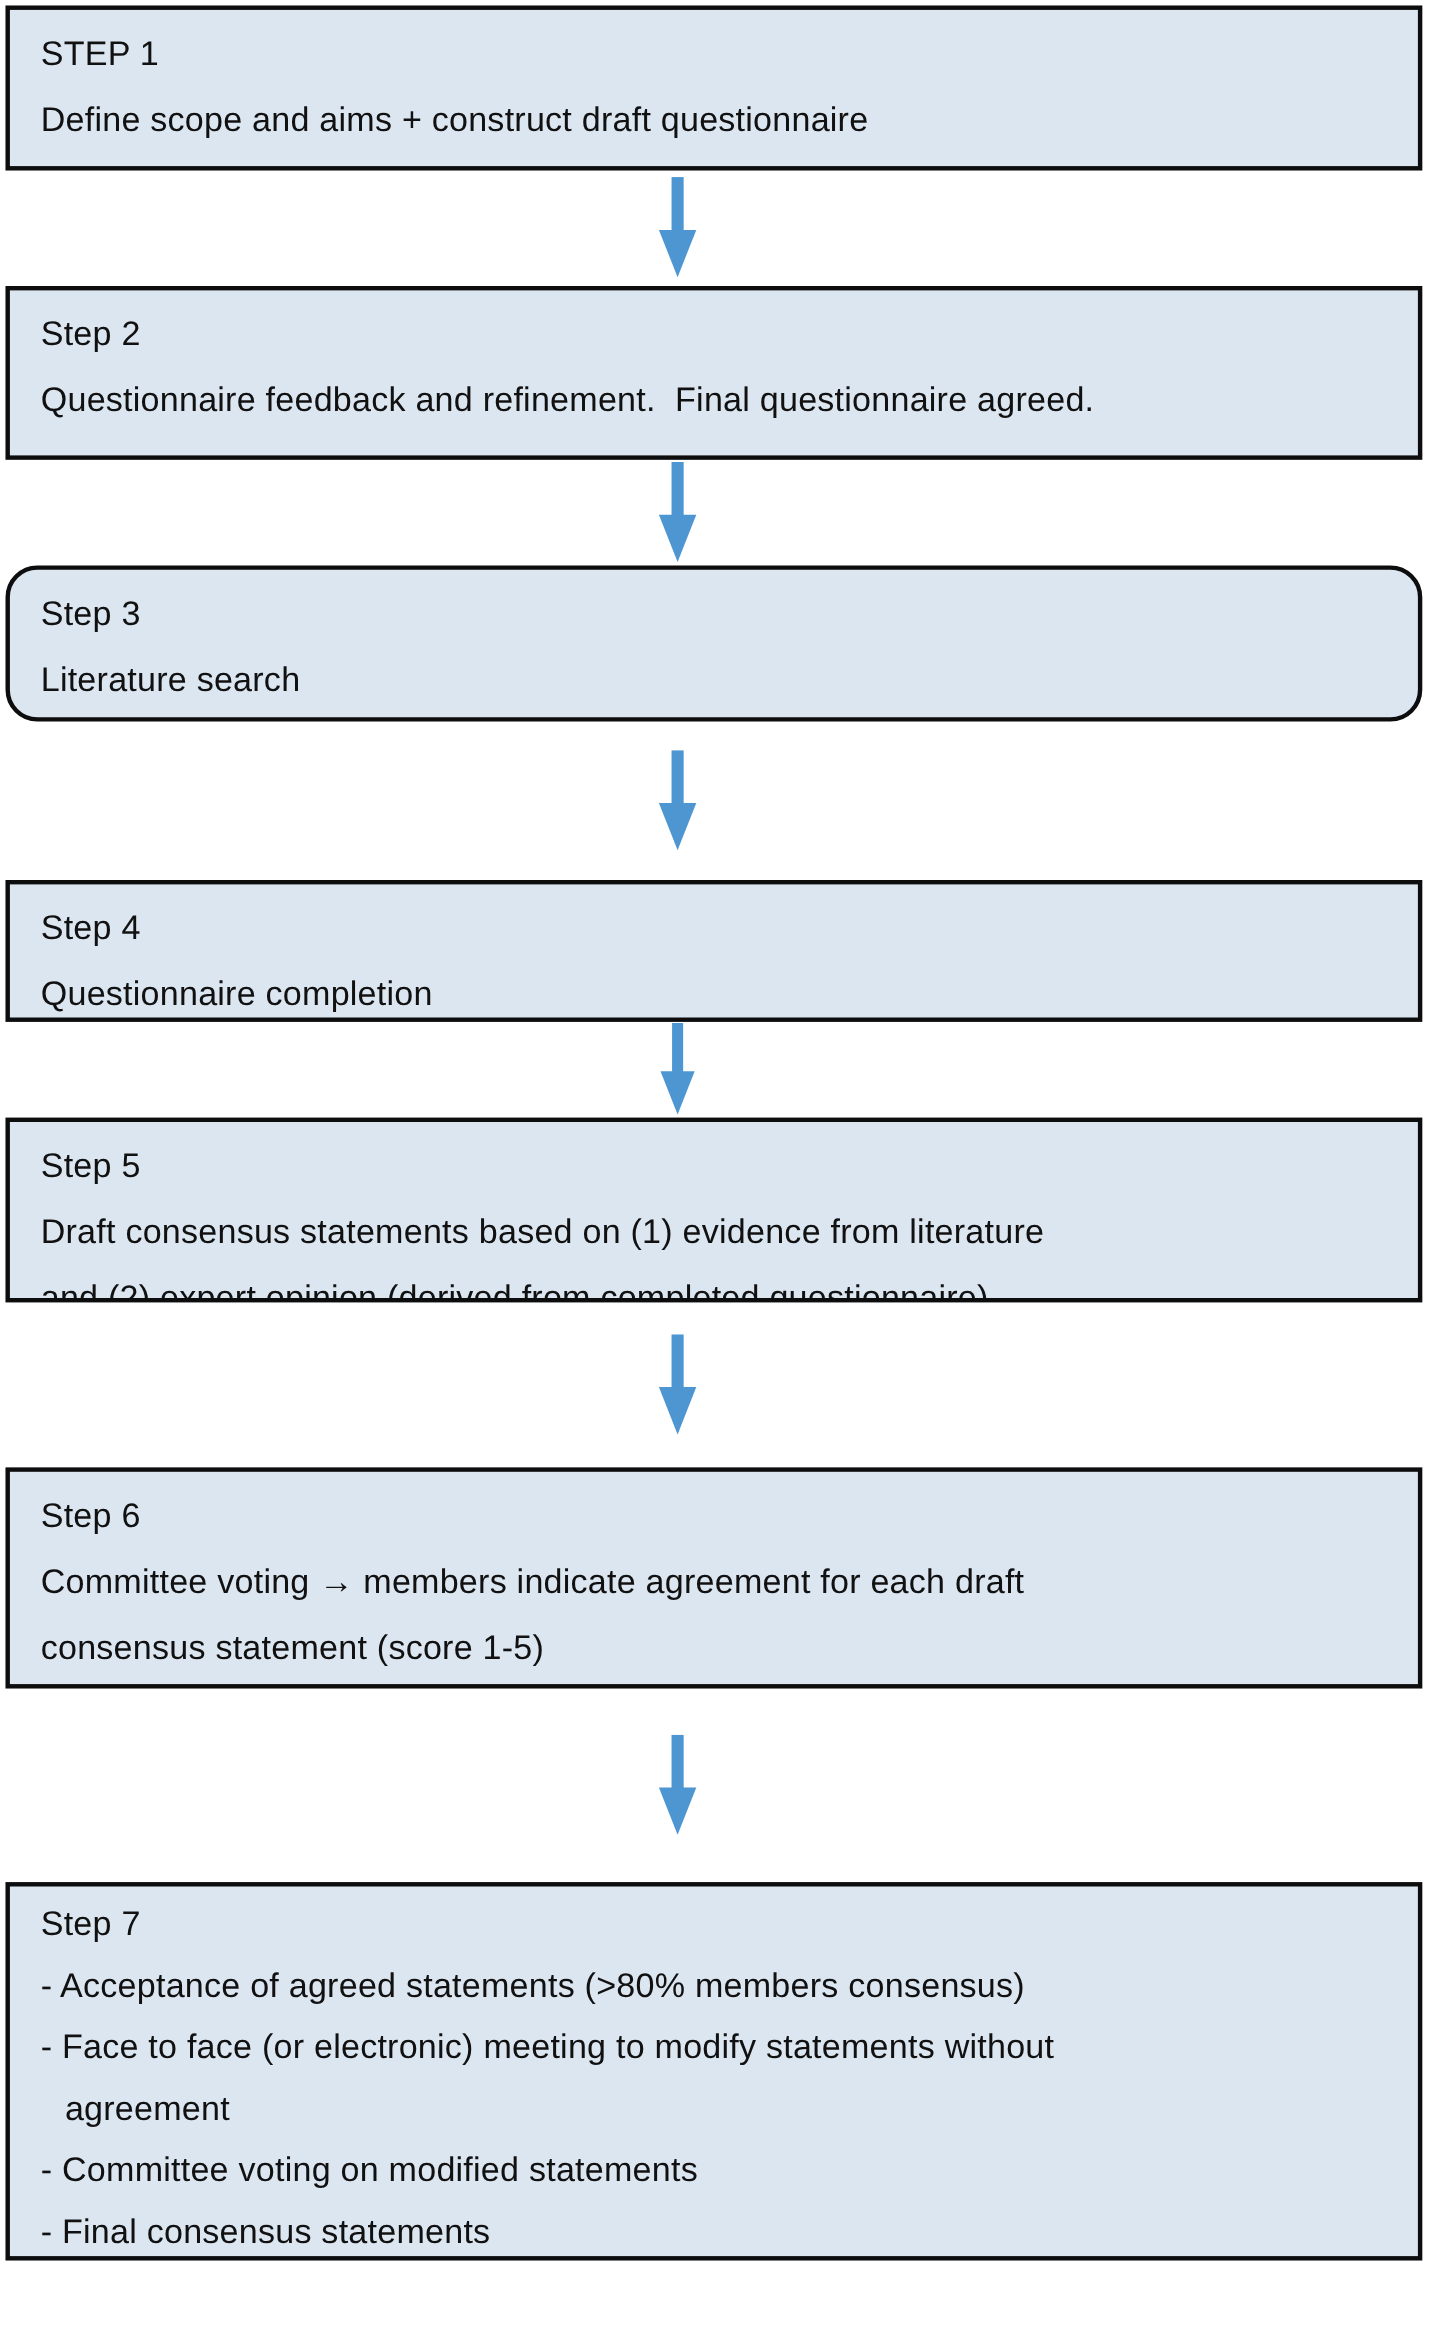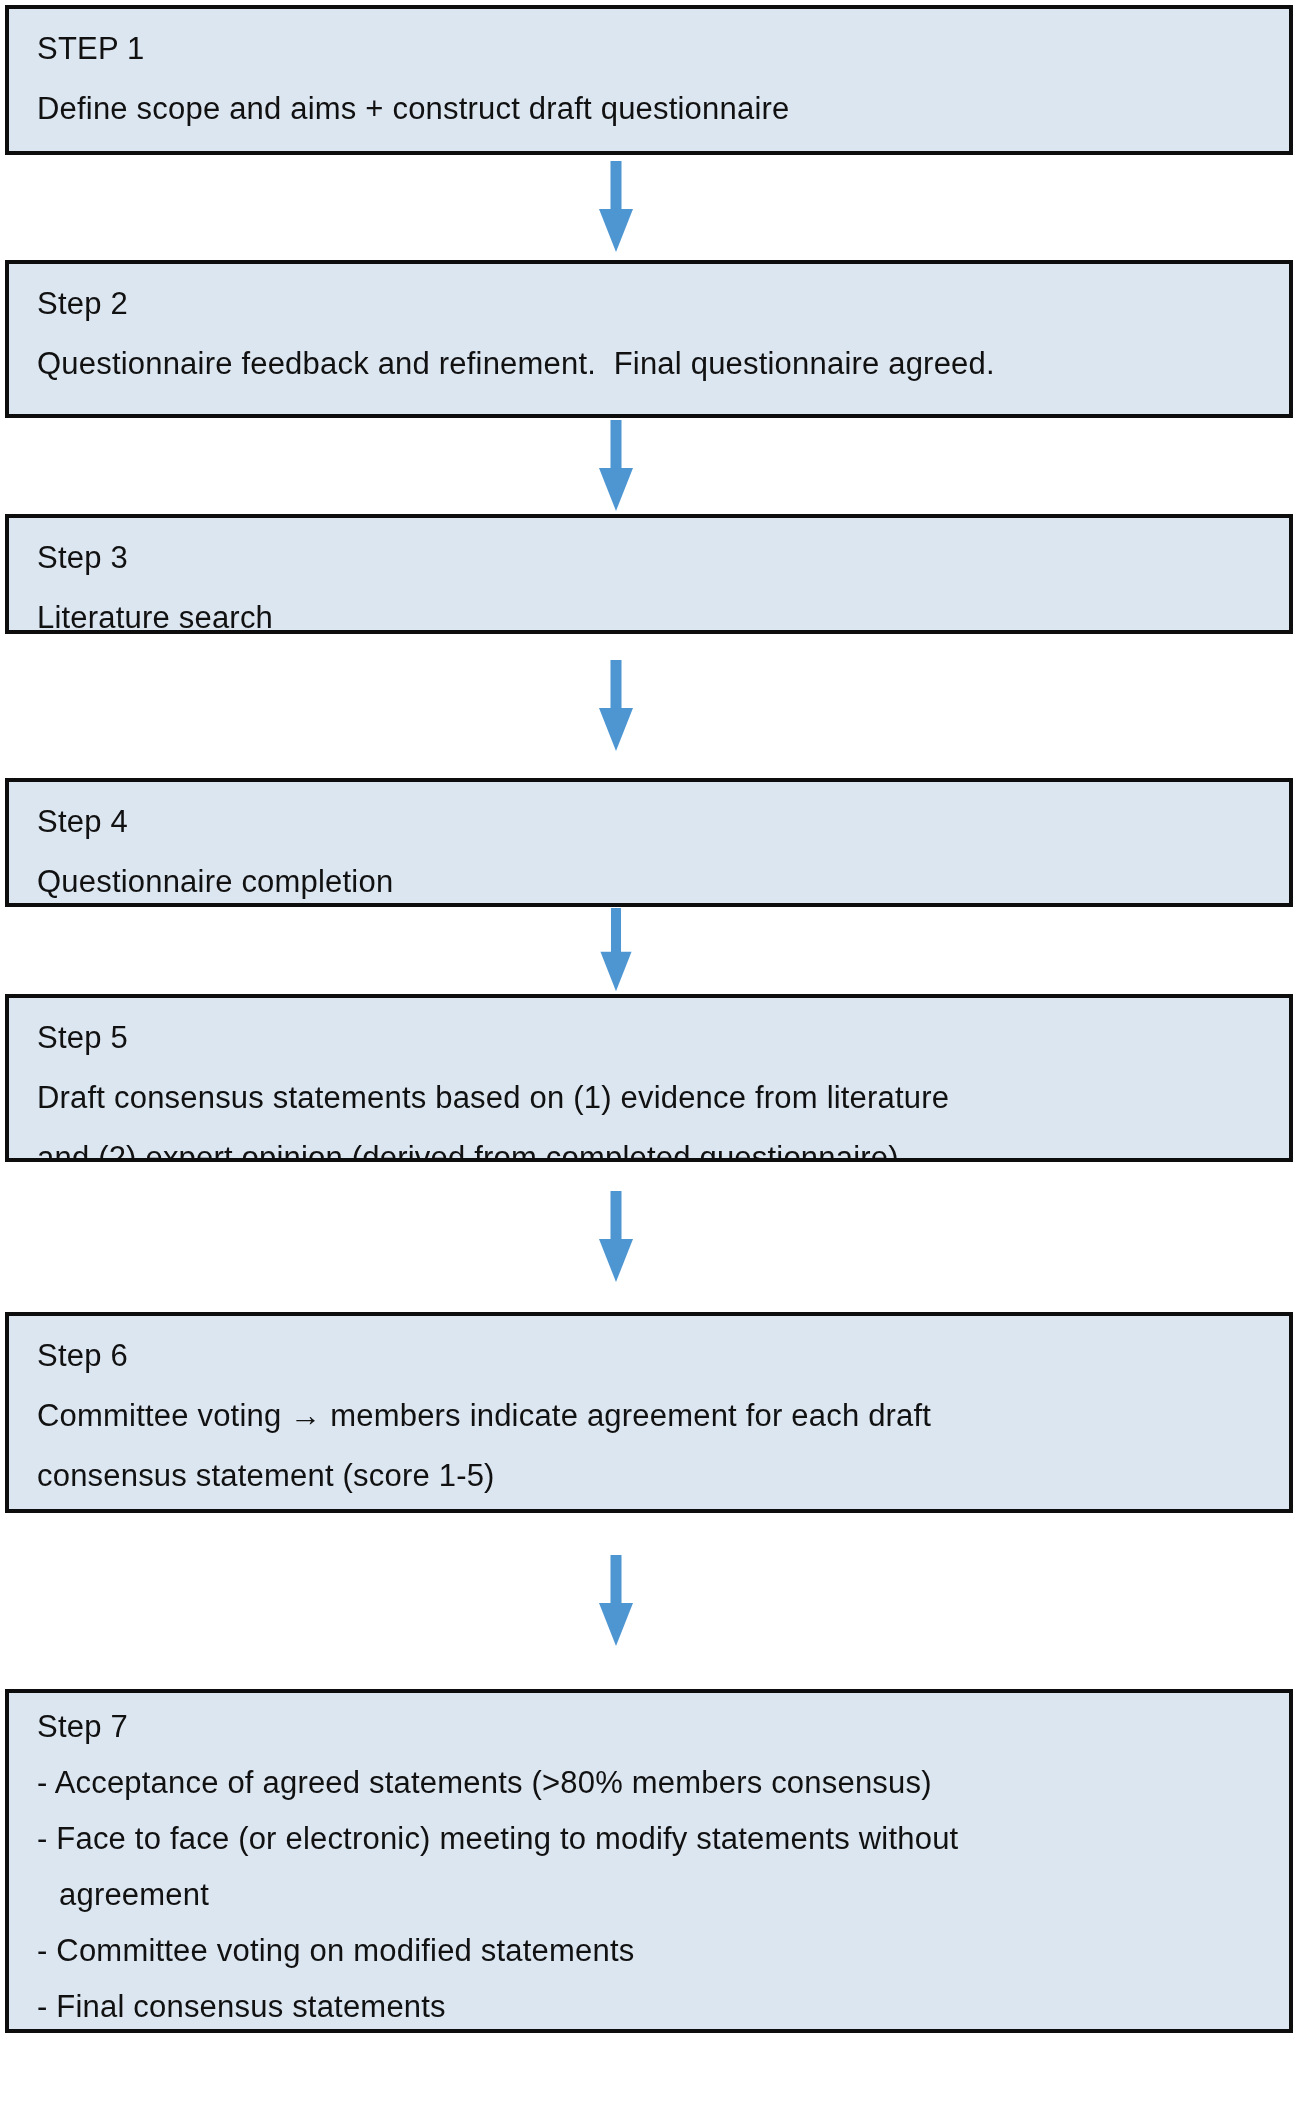--- a/index.html
+++ b/index.html
@@ -29,21 +29,21 @@
     overflow: hidden;
   }
   .step-box .line {
     font-size: 31px;
     line-height: 60px;
     white-space: pre-wrap;
     letter-spacing: 0.2px;
   }
   .b1 { height: 150px; }
   .b2 { height: 158px; }
-  .b3 { height: 120px; }
+  .b3 { height: 142px; border-radius: 29px; }
   .b4 { height: 129px; }
   .b5 { height: 168px; }
   .b6 { height: 201px; }
   .b7 { height: 344px; padding-top: 6px; }
   .b7 .line { line-height: 56px; }
   .line.indent { padding-left: 22px; }
   .arrow-gap {
     display: flex;
     align-items: center;
     justify-content: center;

